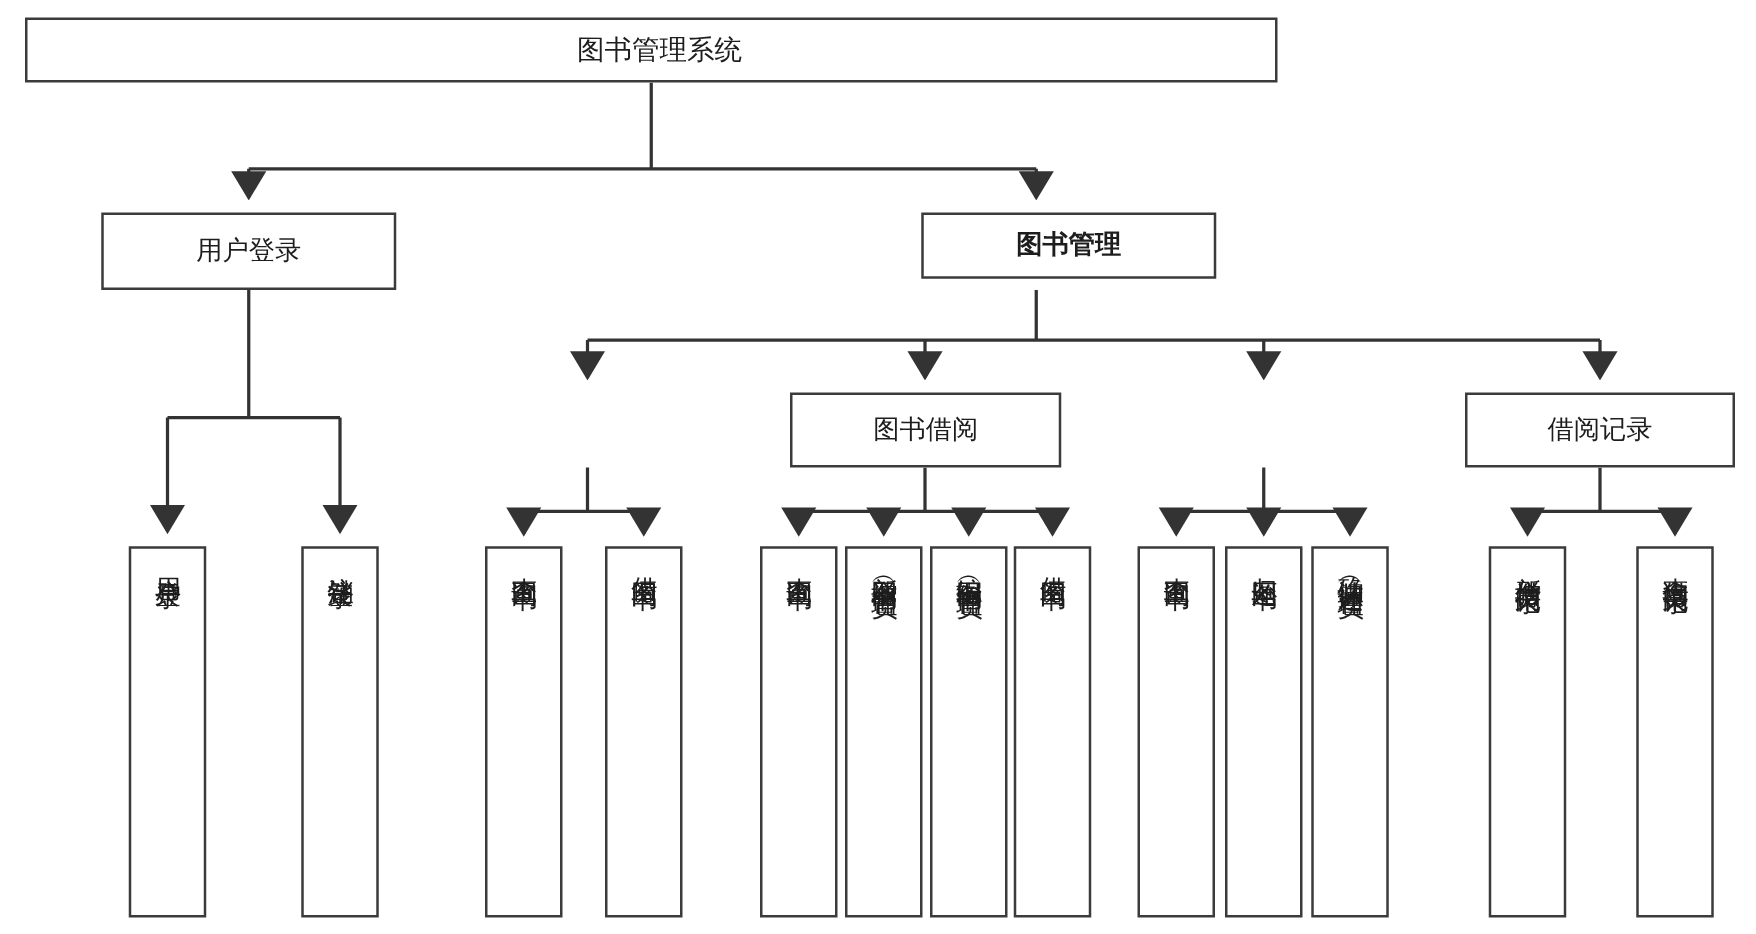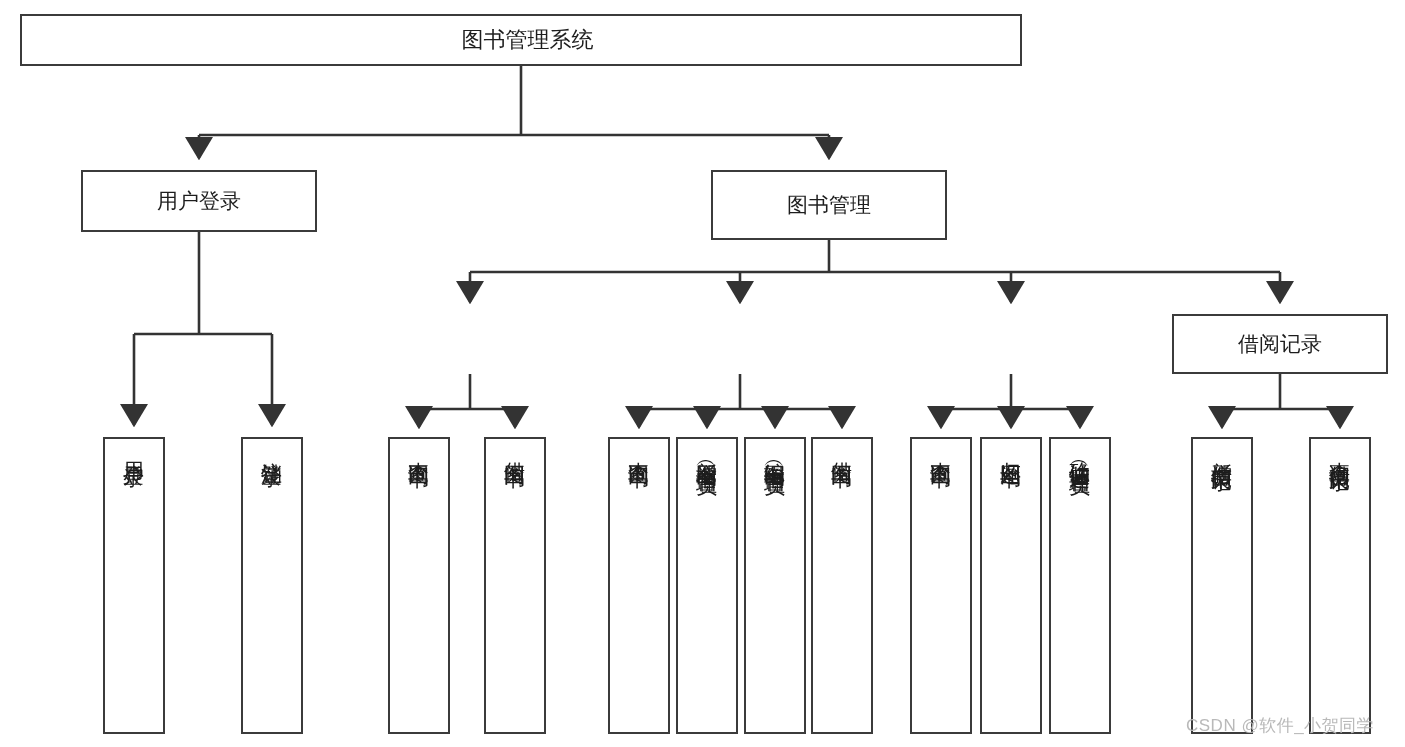--- a/index.html
+++ b/index.html
@@ -126,24 +126,27 @@
     </g>
   </svg>
 
   <div class="node root horiz" style="left:20px; top:14px; width:1002px; height:52px;padding-left:13px;">
     <span class="label">图书管理系统</span>
   </div>
 
   <div class="node horiz" style="left:81px; top:170px; width:236px; height:62px;">
     <span class="label">用户登录</span>
   </div>
-  <div class="node horiz" style="left:711px; top:170px; width:236px; height:70px;">
+  <div class="node horiz" style="left:737px; top:170px; width:236px; height:53px;font-weight:bold;">
     <span class="label">图书管理</span>
   </div>
 
+  <div class="node horiz" style="left:632px; top:314px; width:217px; height:60px;">
+    <span class="label">图书借阅</span>
+  </div>
   <div class="node horiz" style="left:1172px; top:314px; width:216px; height:60px;">
     <span class="label">借阅记录</span>
   </div>
 
   <div class="node vert" style="left:103px; top:437px; width:62px; height:297px;">
     <span class="label">用户登录</span>
   </div>
   <div class="node vert" style="left:241px; top:437px; width:62px; height:297px;">
     <span class="label">注销登录</span>
   </div>
@@ -174,15 +177,14 @@
   <div class="node vert" style="left:1049px; top:437px; width:62px; height:297px;">
     <span class="label">确认归还（管理员）</span>
   </div>
   <div class="node vert" style="left:1191px; top:437px; width:62px; height:297px;">
     <span class="label">新增借阅记录</span>
   </div>
   <div class="node vert" style="left:1309px; top:437px; width:62px; height:297px;">
     <span class="label">查询借阅记录</span>
   </div>
 
-  <div class="watermark">CSDN @软件_小贺同学</div>
 
 </div>
 
 </body></html>

